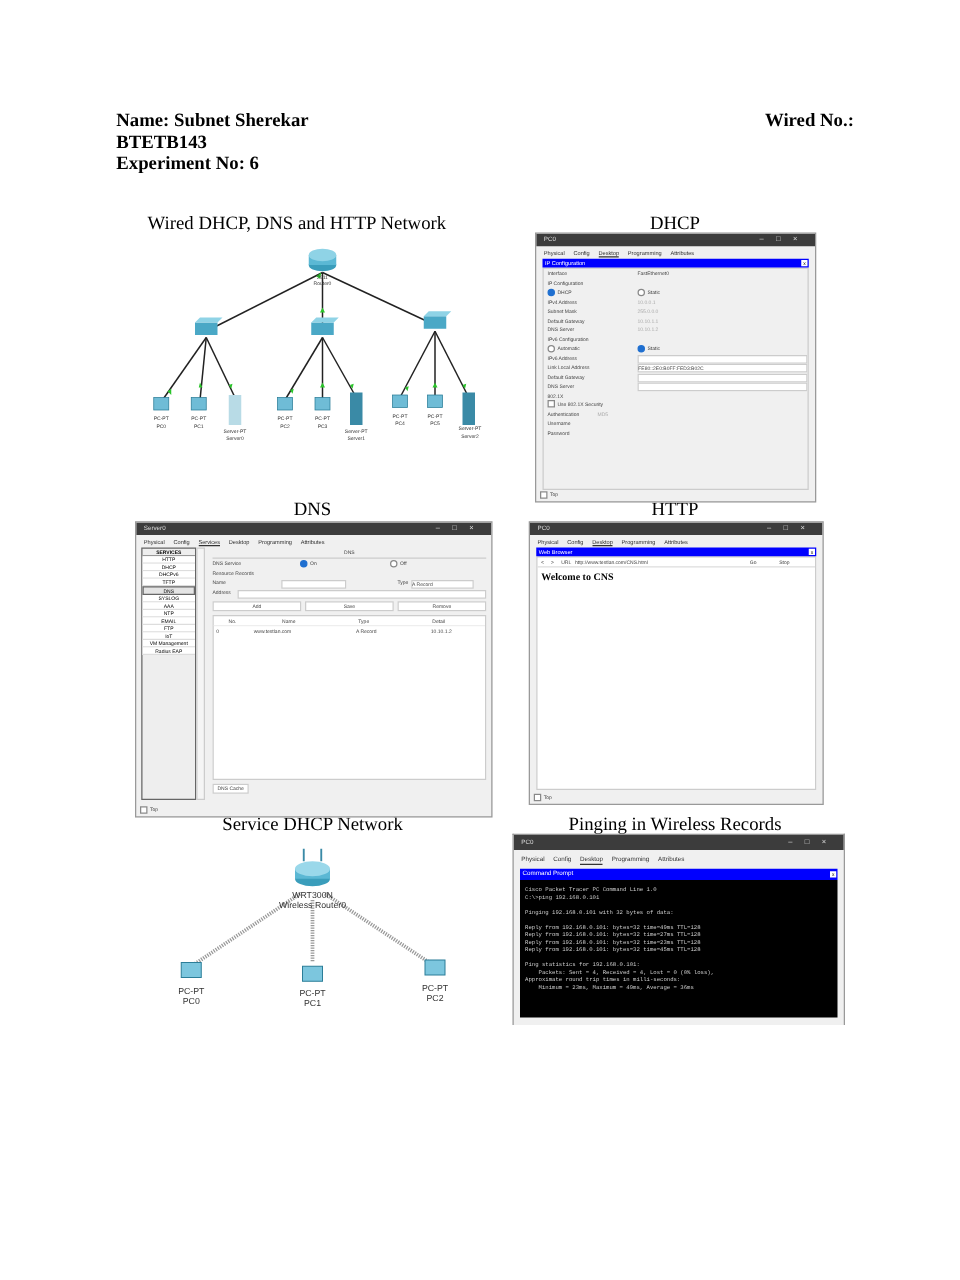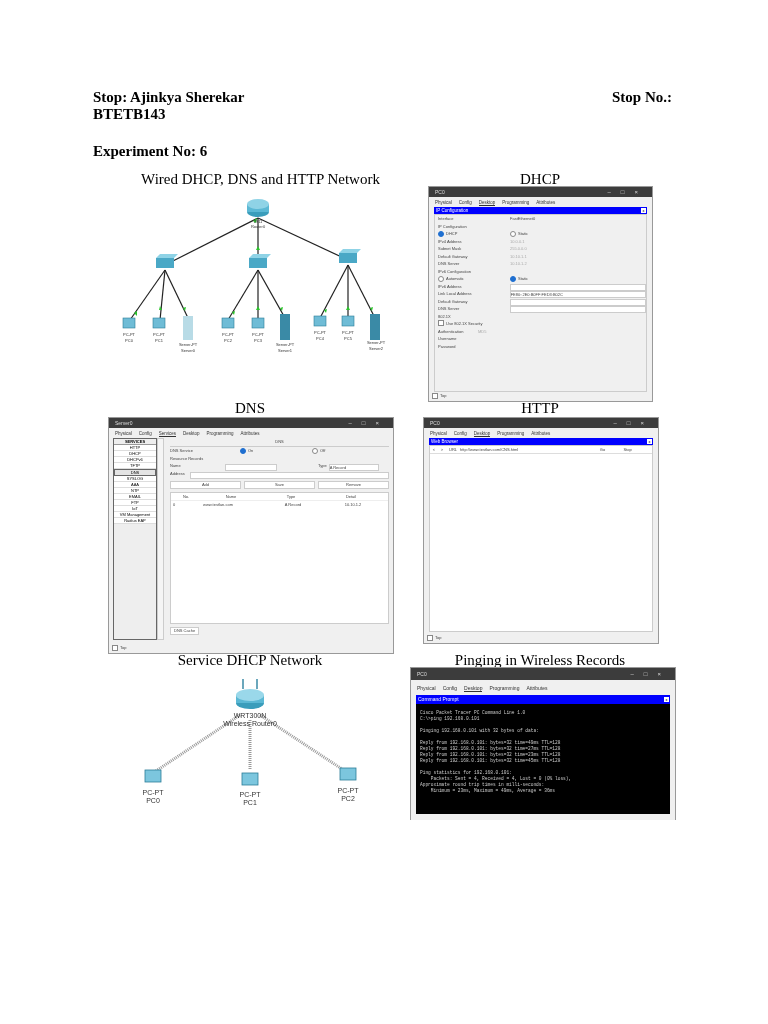--- a/index.html
+++ b/index.html
@@ -22,26 +22,26 @@
   .radio.on{background:#1f6fd0;border-color:#1f6fd0;}
   .chk{display:inline-block;width:4px;height:4px;border:1px solid #888;background:#fff;vertical-align:middle;margin-right:2px;}
   .top{position:absolute;bottom:2px;left:3px;font-size:4px;color:#444;}
   
   svg text{font-family:"Liberation Sans",sans-serif;}
   .cmd{background:#000;color:#ccc;font-family:"Liberation Mono",monospace;font-size:4.5px;line-height:6px;padding:6px 4px;margin:0 5px;height:98px;white-space:pre;}
 </style>
 </head>
 <body>
 
-<div class="hdr" style="left:93px;top:88px;">Stop: Ajinkya Sherekar</div>
-<div class="hdr" style="left:612px;top:88px;">Stop No.:</div>
+<div class="hdr" style="left:93px;top:88px;">Name: Subnet Sherekar</div>
+<div class="hdr" style="left:612px;top:88px;">Wired No.:</div>
 <div class="hdr" style="left:93px;top:105px;">BTETB143</div>
-<div class="hdr" style="left:93px;top:122px;margin-top:20px;">Experiment No: 6</div>
-
-<div class="cap" style="left:123px;top:171px;width:275px;">Wired DHCP, DNS and HTTP Network</div>
+<div class="hdr" style="left:93px;top:122px;">Experiment No: 6</div>
+
+<div class="cap" style="left:100px;top:171px;width:275px;">Wired DHCP, DNS and HTTP Network</div>
 <div class="cap" style="left:425px;top:171px;width:230px;">DHCP</div>
 <div class="cap" style="left:105px;top:400px;width:290px;">DNS</div>
 <div class="cap" style="left:420px;top:400px;width:240px;">HTTP</div>
 <div class="cap" style="left:140px;top:652px;width:220px;">Service DHCP Network</div>
 <div class="cap" style="left:410px;top:652px;width:260px;">Pinging in Wireless Records</div>
 
 <div style="position:absolute;left:110px;top:190px;width:290px;height:170px;">
   <svg width="290" height="170" viewBox="0 0 290 170">
     <g stroke="#222" stroke-width="1.2">
       <line x1="148" y1="28" x2="55" y2="75"></line>
@@ -291,20 +291,21 @@
   <div class="blue"><span>Web Browser</span><span class="x">x</span></div>
   <div style="margin:0 5px;background:#fff;border:1px solid #ccc;height:185px;">
     <div style="display:flex;font-size:4px;height:7px;line-height:7px;color:#444;border-bottom:1px solid #ddd;">
       <span style="width:8px;text-align:center">&lt;</span>
       <span style="width:8px;text-align:center">&gt;</span>
       <span style="margin-left:3px">URL</span>
       <span style="margin-left:3px;width:130px">http://www.testlan.com/CNS.html</span>
       <span style="width:25px;text-align:center">Go</span>
       <span style="width:25px;text-align:center">Stop</span>
     </div>
+    <div style="font-family:'Liberation Serif',serif;font-weight:bold;font-size:8px;padding:3px 3px;">Welcome to CNS</div>
   </div>
   <div class="top"><span class="chk"></span><span>Top</span></div>
 </div>
 
 <div style="position:absolute;left:130px;top:675px;width:245px;height:140px;">
   <svg width="245" height="140" viewBox="0 0 245 140">
     <g stroke="#999" stroke-width="3" stroke-dasharray="1 1">
       <line x1="110" y1="40" x2="20" y2="100"></line>
       <line x1="120" y1="45" x2="120" y2="95"></line>
       <line x1="130" y1="40" x2="218" y2="98"></line>

